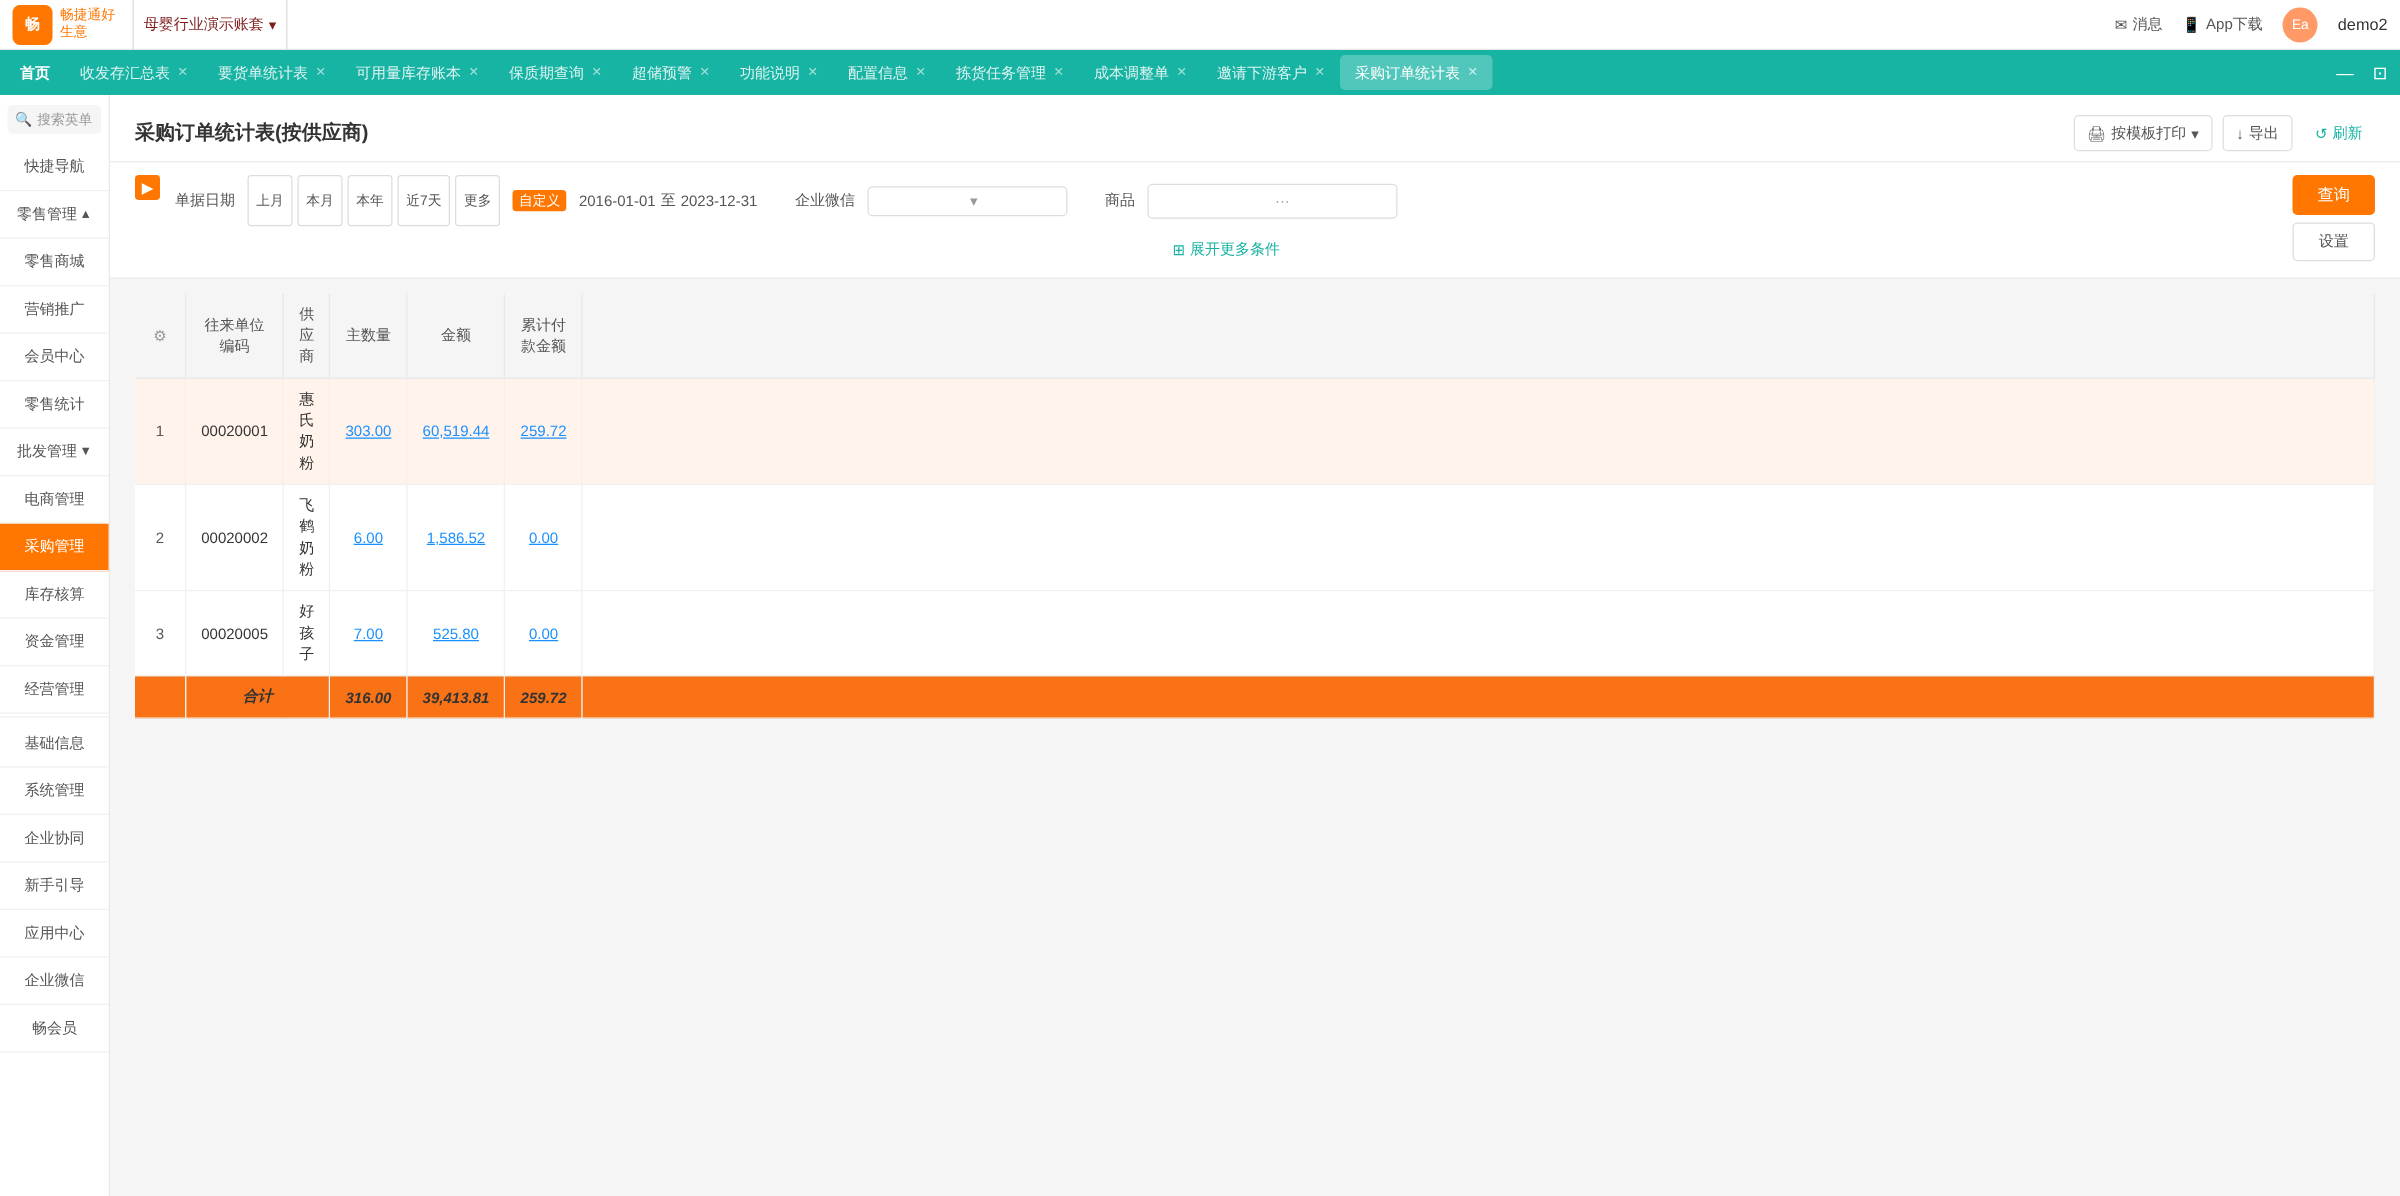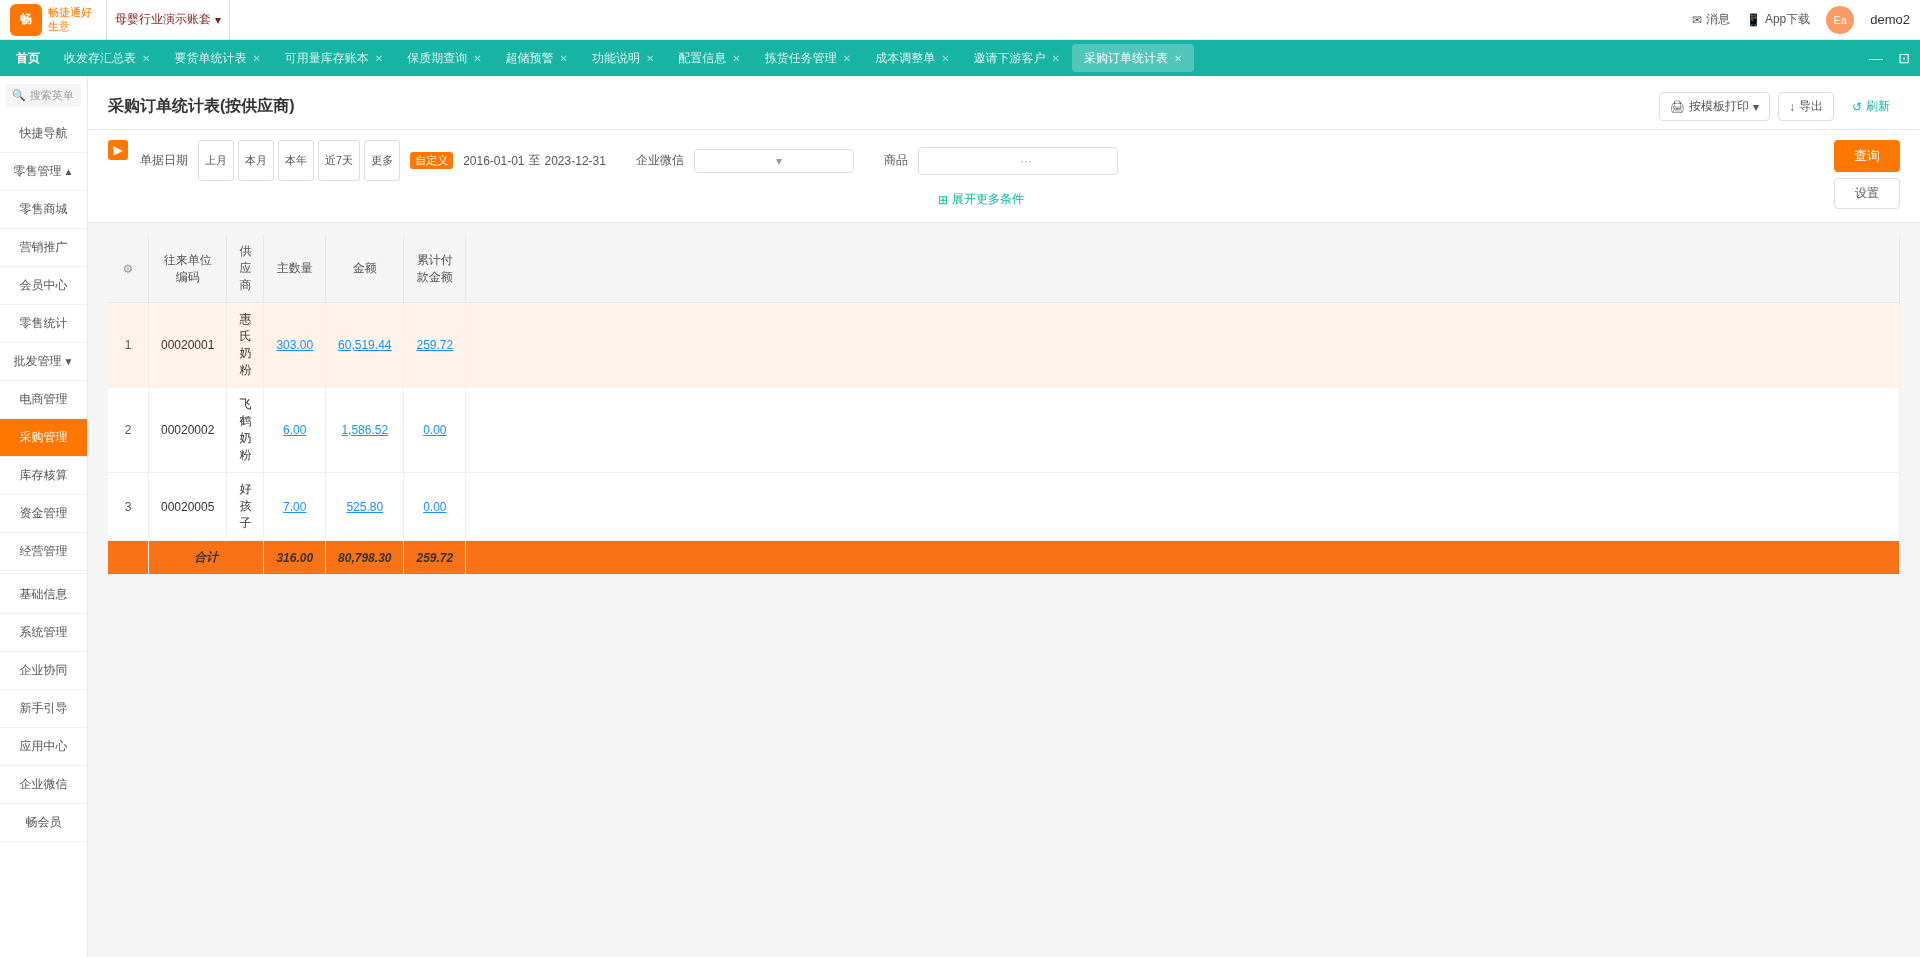--- a/index.html
+++ b/index.html
@@ -343,21 +343,21 @@
             <td><span class="link-text">525.80</span></td>
             <td><span class="link-text">0.00</span></td>
             <td></td>
           </tr>
         </tbody>
         <tfoot>
           <tr class="tfoot-row">
             <td></td>
             <td colspan="2" style="text-align:center;">合计</td>
             <td>316.00</td>
-            <td>80,798.30</td>
+            <td>39,413.81</td>
             <td>259.72</td>
             <td></td>
           </tr>
         </tfoot>
       </table>
     </div>
 
   </div>
 </div>
 

